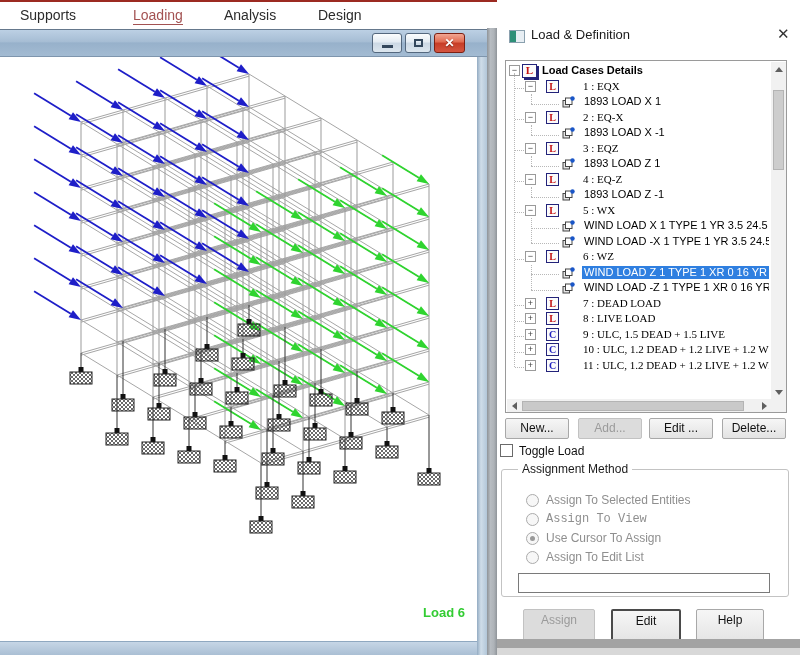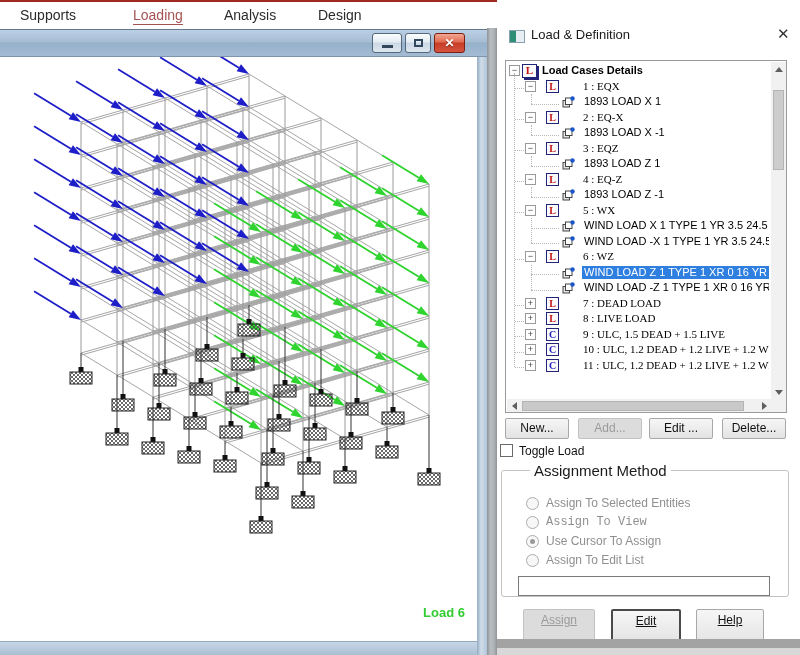--- a/index.html
+++ b/index.html
@@ -88,31 +88,31 @@
 
   
   .btn{position:absolute;height:21px;font-size:12px;color:#111;text-align:center;line-height:19px;
        background:linear-gradient(#f6f6f6,#e3e3e3);border:1px solid #a8a8a8;border-radius:2px;
        box-sizing:border-box;cursor:default;}
   .btn.disabled{background:#dcdcdc;color:#9b9b9b;border-color:#c2c2c2;}
   .btn.default{border:2px solid #4a4a4a;line-height:17px;}
   .action-row .btn{top:0;}
   .action-row{position:absolute;left:0;top:418px;width:303px;height:22px;}
   .footer-row{position:absolute;left:0;top:609px;width:303px;height:23px;}
-  .footer-row .btn{height:36px;line-height:20px;text-decoration:underline;}
+  .footer-row .btn{height:36px;line-height:20px;}
 
   
   .toggle-row{position:absolute;left:3px;top:444px;display:flex;font-size:12px;color:#111;}
   .checkbox{width:13px;height:13px;border:1px solid #6a6a6a;background:#fff;display:inline-block;
             box-sizing:border-box;margin-right:6px;}
 
   
   .assign-group{position:absolute;left:4px;top:462px;width:288px;height:135px;margin:0;
                 border:1px solid #c3c3c3;border-radius:3px;box-sizing:border-box;}
-  .assign-group legend{font-size:15px;color:#1a1a1a;padding:0 4px;margin-left:16px;}
+  .assign-group legend{font-size:12px;color:#1a1a1a;padding:0 4px;margin-left:4px;}
   .radio-row{position:absolute;left:24px;display:flex;align-items:center;height:16px;}
   .radio-dot{width:13px;height:13px;border:1px solid #ababab;border-radius:50%;background:#f7f7f7;
              box-sizing:border-box;margin-right:7px;display:flex;align-items:center;justify-content:center;}
   .radio-dot .inner{width:5px;height:5px;border-radius:50%;background:#9a9a9a;}
   .radio-label{font-size:12px;color:#8f8f8f;}
   .assign-edit{position:absolute;left:16px;top:97px;width:252px;height:20px;border:1px solid #7a7a7a;
                background:#fff;box-sizing:border-box;font-size:12px;padding:0 3px;}
 
   .panel-bottom-bar{position:absolute;left:0;top:639px;width:303px;height:9px;background:#a3a3a3;}
   .panel-bottom-bar2{position:absolute;left:0;top:648px;width:303px;height:7px;background:#d8d8d8;}

